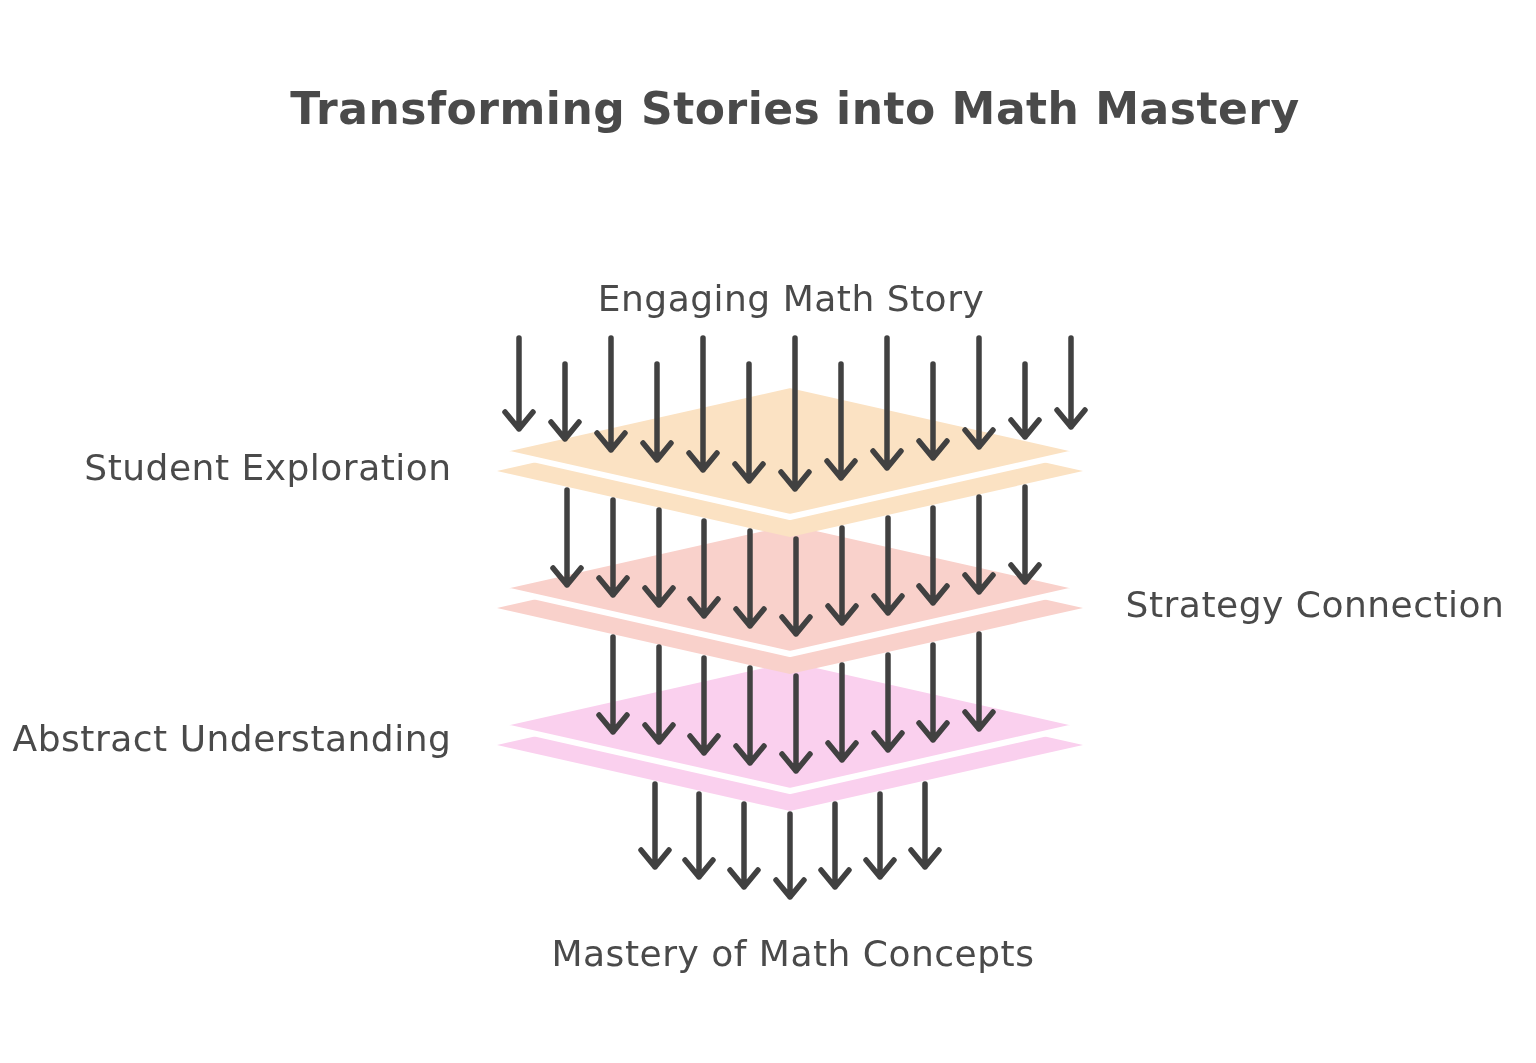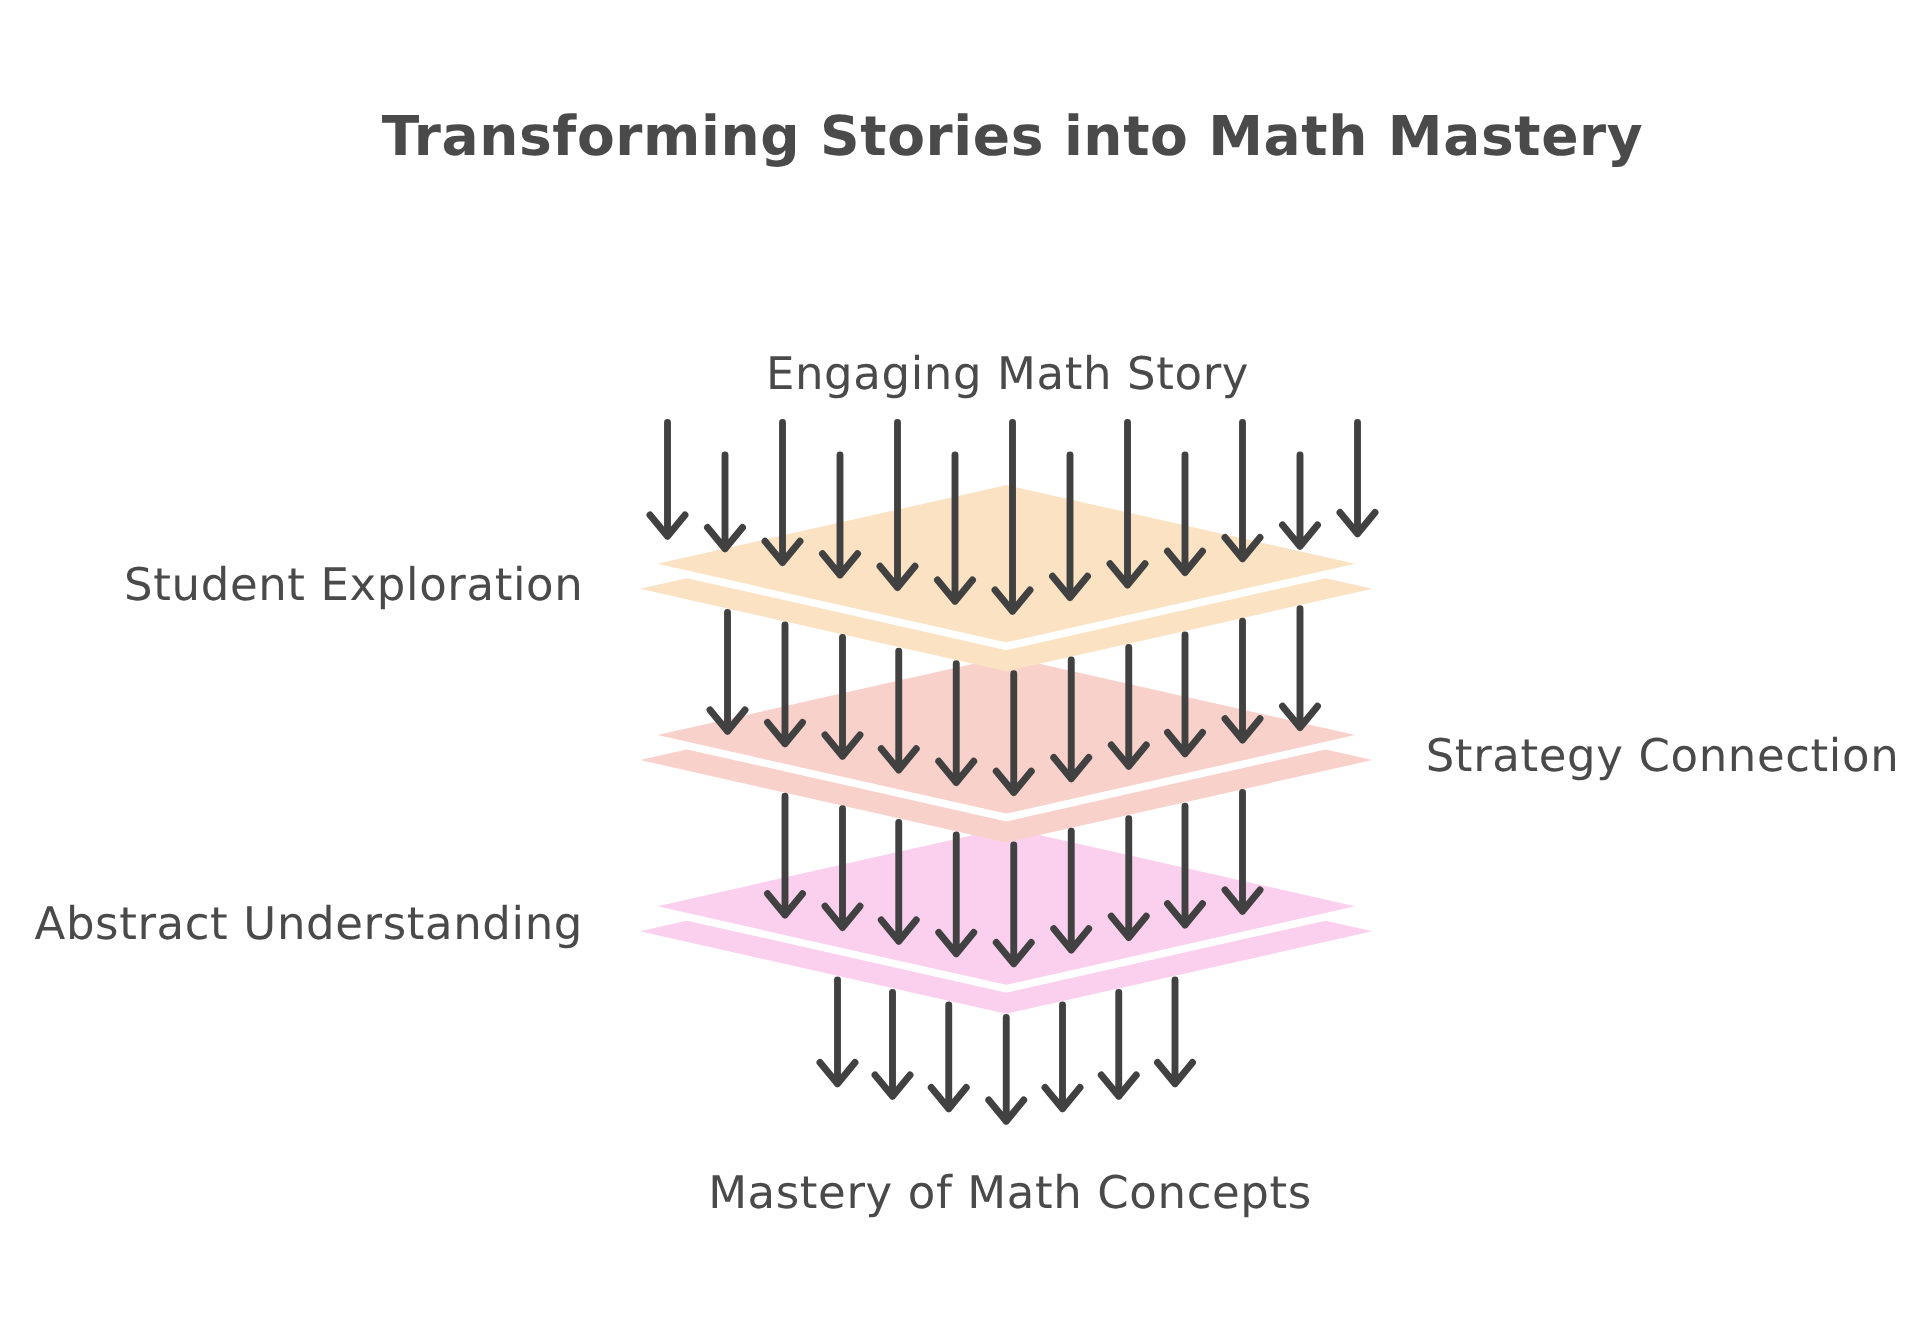--- a/index.html
+++ b/index.html
@@ -6,21 +6,21 @@
     --text-color: #4a4a4a;
     --bg-color: #ffffff;
   }
   * { margin: 0; padding: 0; box-sizing: border-box; }
   html, body {
     width: 1536px; height: 1063px;
     background: var(--bg-color);
     font-family: "DejaVu Sans", "Liberation Sans", sans-serif;
     overflow: hidden;
   }
-  .canvas { width: 1536px; height: 1063px; position: relative; padding-left: 15px; }
+  .canvas { width: 1536px; height: 1063px; position: relative; }
   svg { display: block; }
   .title-text {
     font-size: 44px;
     font-weight: bold;
     fill: var(--text-color);
     letter-spacing: 0.5px;
   }
   .node-label {
     font-size: 36px;
     font-weight: 500;

